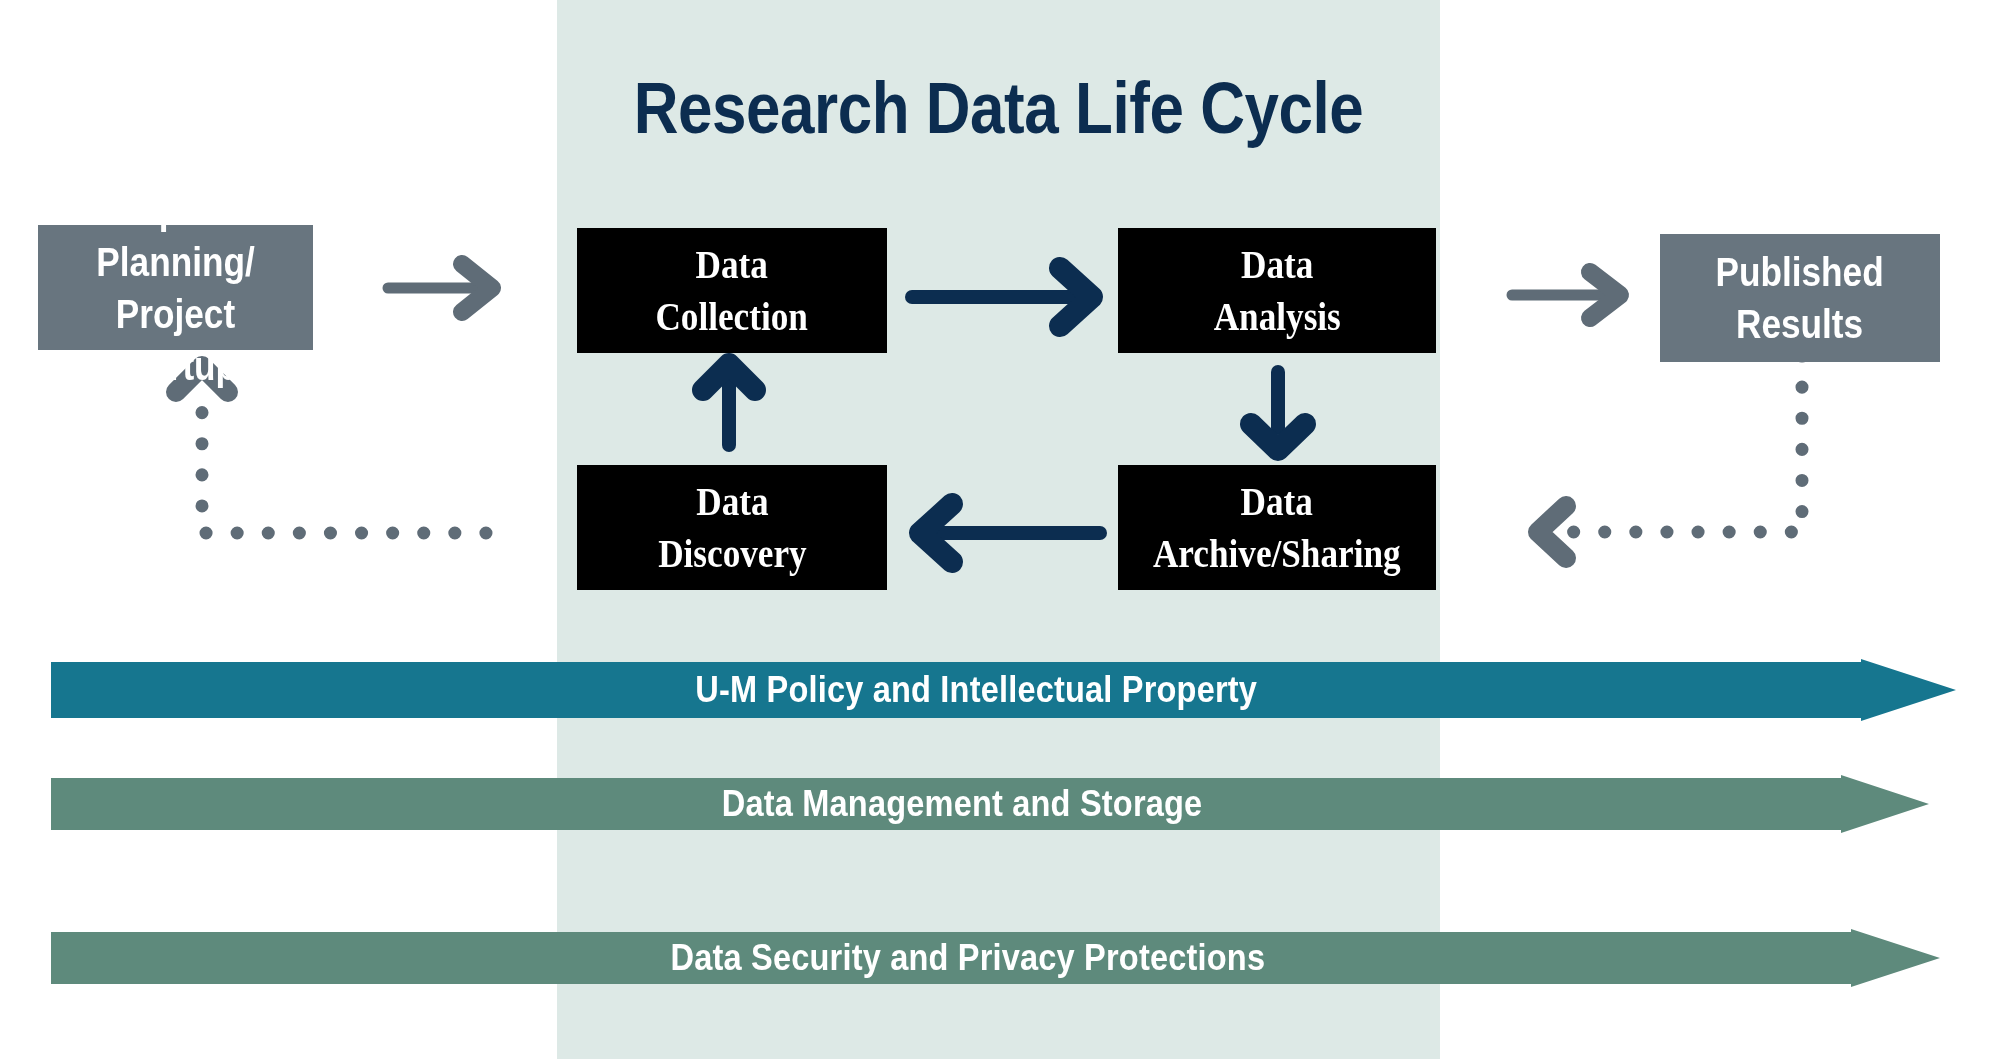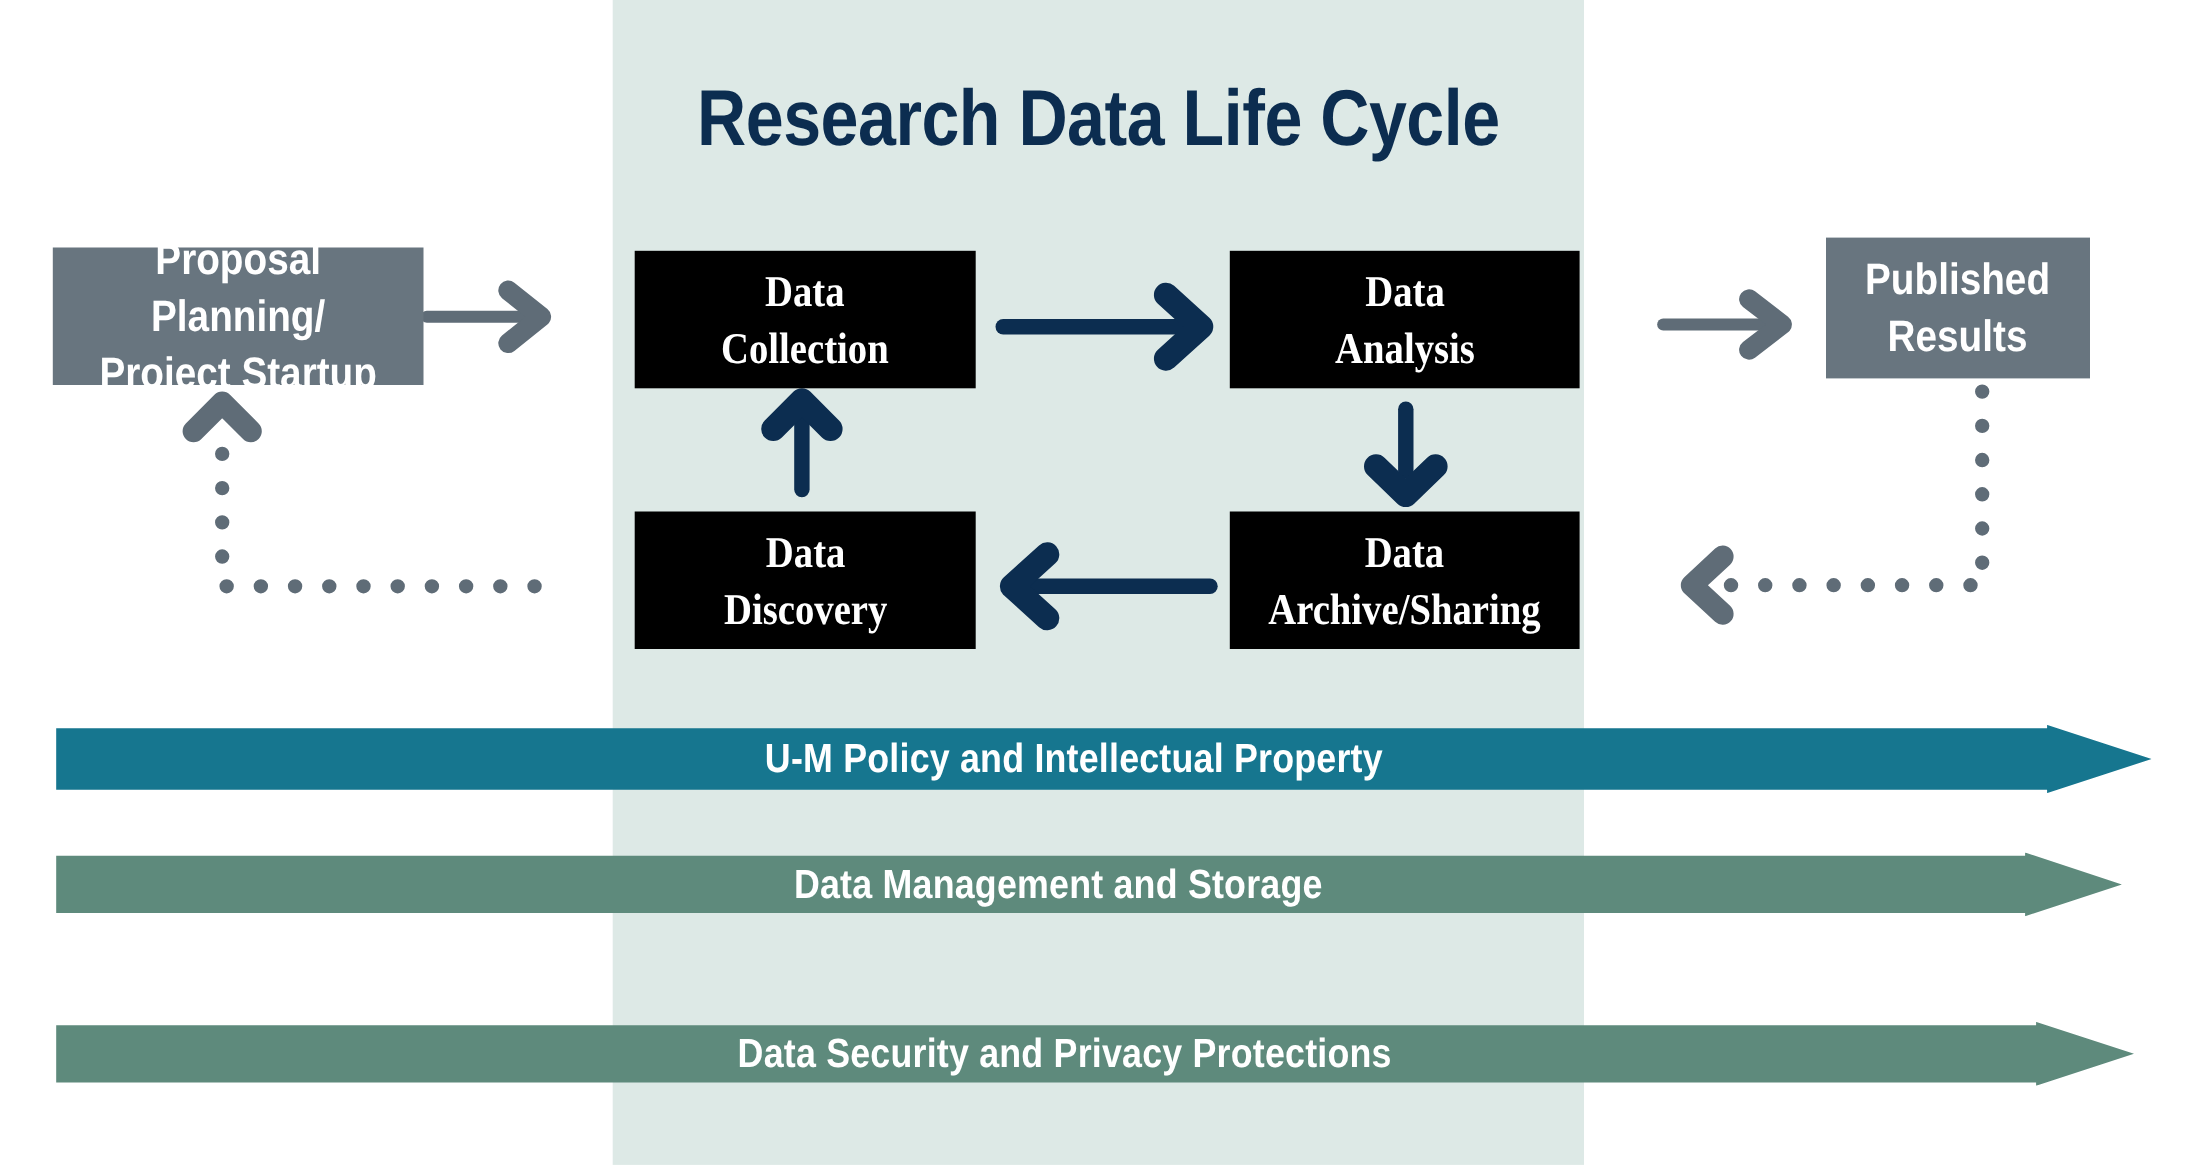--- a/index.html
+++ b/index.html
@@ -62,26 +62,26 @@
     line-height: 52px;
     white-space: pre-line;
   }
   .box-inner {
     transform: scaleX(0.88);
     transform-origin: center center;
   }
   .box.navy { background: #000000; font-family: Liberation Serif, serif; }
   .box.gray { background: #68757f; }
 
-  #box-proposal      { left: 48px;   top: 225px; width: 337px; height: 125px; }
+  #box-proposal      { left: 38px;   top: 225px; width: 275px; height: 125px; }
   #box-collection    { left: 577px;  top: 228px; width: 310px; height: 125px; }
   #box-analysis      { left: 1118px; top: 228px; width: 318px; height: 125px; }
   #box-discovery     { left: 577px;  top: 465px; width: 310px; height: 125px; }
   #box-archive       { left: 1118px; top: 465px; width: 318px; height: 125px; }
-  #box-published     { left: 1660px; top: 216px; width: 240px; height: 128px; }
+  #box-published     { left: 1660px; top: 234px; width: 280px; height: 128px; }
 
   
   .arrow-layer {
     position: absolute;
     left: 0;
     top: 0;
     width: 2000px;
     height: 1059px;
     pointer-events: none;
   }

